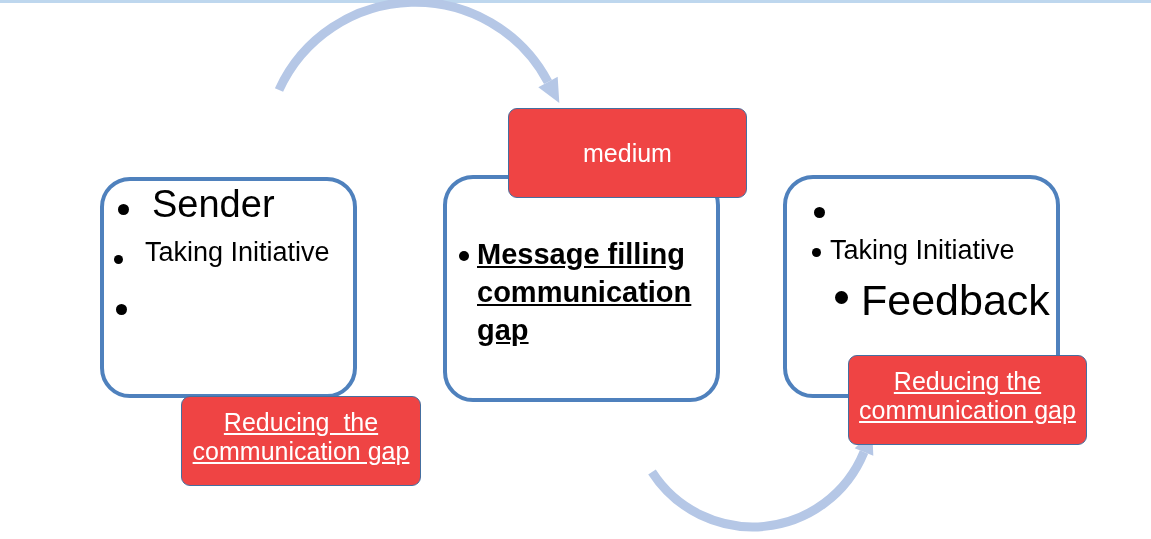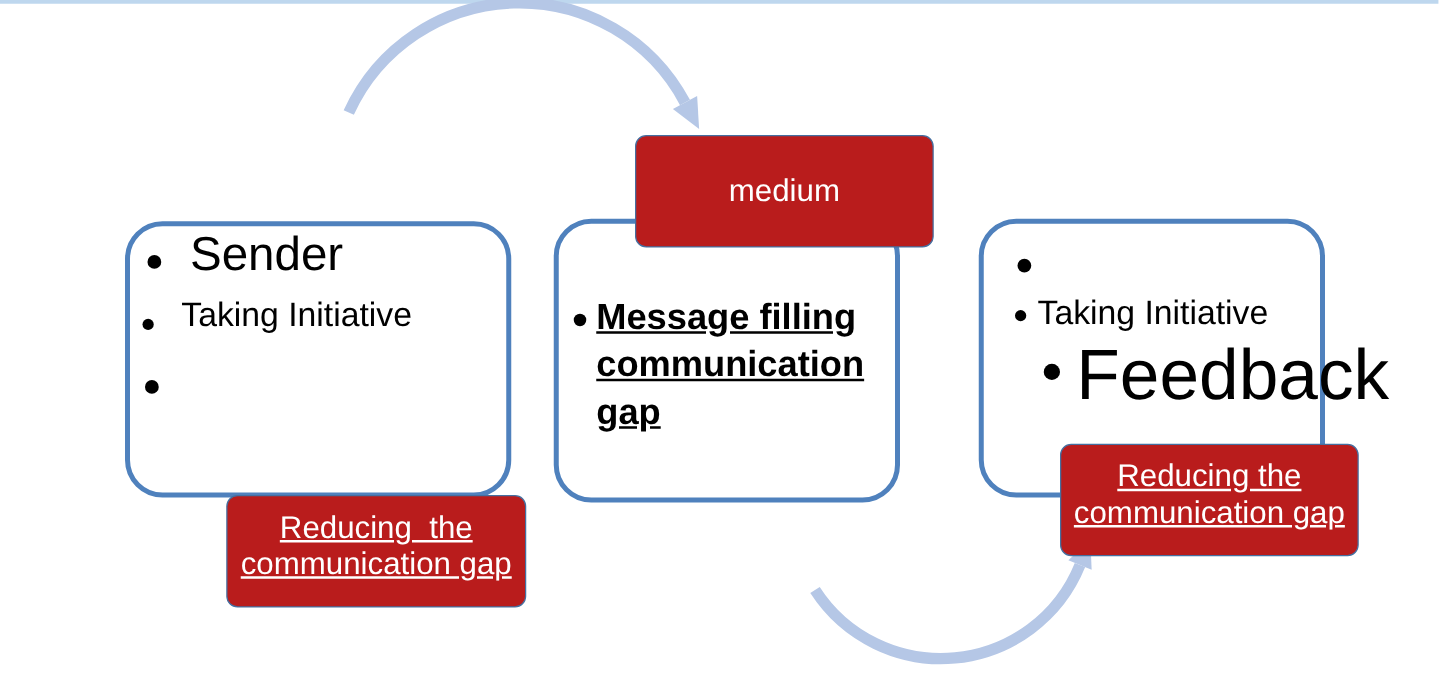--- a/index.html
+++ b/index.html
@@ -11,21 +11,21 @@
     position:absolute; left:0; top:0; width:1151px; height:3px;
     background:#bed7ee;
   }
   .arcs { position:absolute; left:0; top:0; }
 
   
   .pbox {
     position:absolute; background:#ffffff;
     border:4px solid #4f81bd; border-radius:30px; box-sizing:border-box;
   }
-  .box-sender   { left:100px; top:177px; width:309px; height:221px; }
+  .box-sender   { left:100px; top:177px; width:257px; height:221px; }
   .box-message  { left:443px; top:175px; width:277px; height:227px; }
   .box-receiver { left:783px; top:175px; width:277px; height:223px; }
 
   .dot { position:absolute; background:#000; border-radius:50%; }
   .btxt { position:absolute; color:#000; white-space:nowrap; }
 
   
   .s-dot1 { left:14px; top:23px; width:11px; height:11px; }
   .s-txt1 { left:48px; top:1px;  font-size:38px; line-height:44px; }
   .s-dot2 { left:10px; top:74px; width:9px;  height:9px; }
@@ -36,25 +36,25 @@
   
   .m-dot1 { left:12px; top:72px; width:10px; height:10px; }
   .m-txt1 { left:30px; top:56px; font-size:29px; line-height:38px; font-weight:bold;text-decoration:underline; }
 
   
   .r-dot1 { left:27px; top:28px;  width:11px; height:11px; }
   .r-txt1 { left:54px; top:13px;  font-size:36px; line-height:42px; }
   .r-dot2 { left:25px; top:69px;  width:9px;  height:9px; }
   .r-txt2 { left:43px; top:55px;  font-size:27px; line-height:32px; }
   .r-dot3 { left:48px; top:112px; width:13px; height:13px; }
-  .r-txt3 { left:74px; top:97px;  font-size:57px; line-height:48px; }
+  .r-txt3 { left:74px; top:97px;  font-size:43px; line-height:48px; }
 
   
   .bluebox {
-    position:absolute; background:#b91c1c; border:1px solid #456fa0;
+    position:absolute; background:#ef4444; border:1px solid #456fa0;
     border-radius:9px; box-sizing:border-box; color:#ffffff;
     display:flex; flex-direction:column; align-items:center;
   }
   .lbl-sender-gap   { left:181px; top:396px; width:240px; height:90px; padding-top:11px; }
   .lbl-receiver-gap { left:848px; top:355px; width:239px; height:90px; padding-top:11px; }
   .box-medium       { left:508px; top:108px; width:239px; height:90px; justify-content:center; }
   .lbl-line { font-size:25px; line-height:29px; white-space:pre; text-align:center;text-decoration:underline; }
   .medium-txt { font-size:25px; line-height:29px; }
 </style>
 </head>

